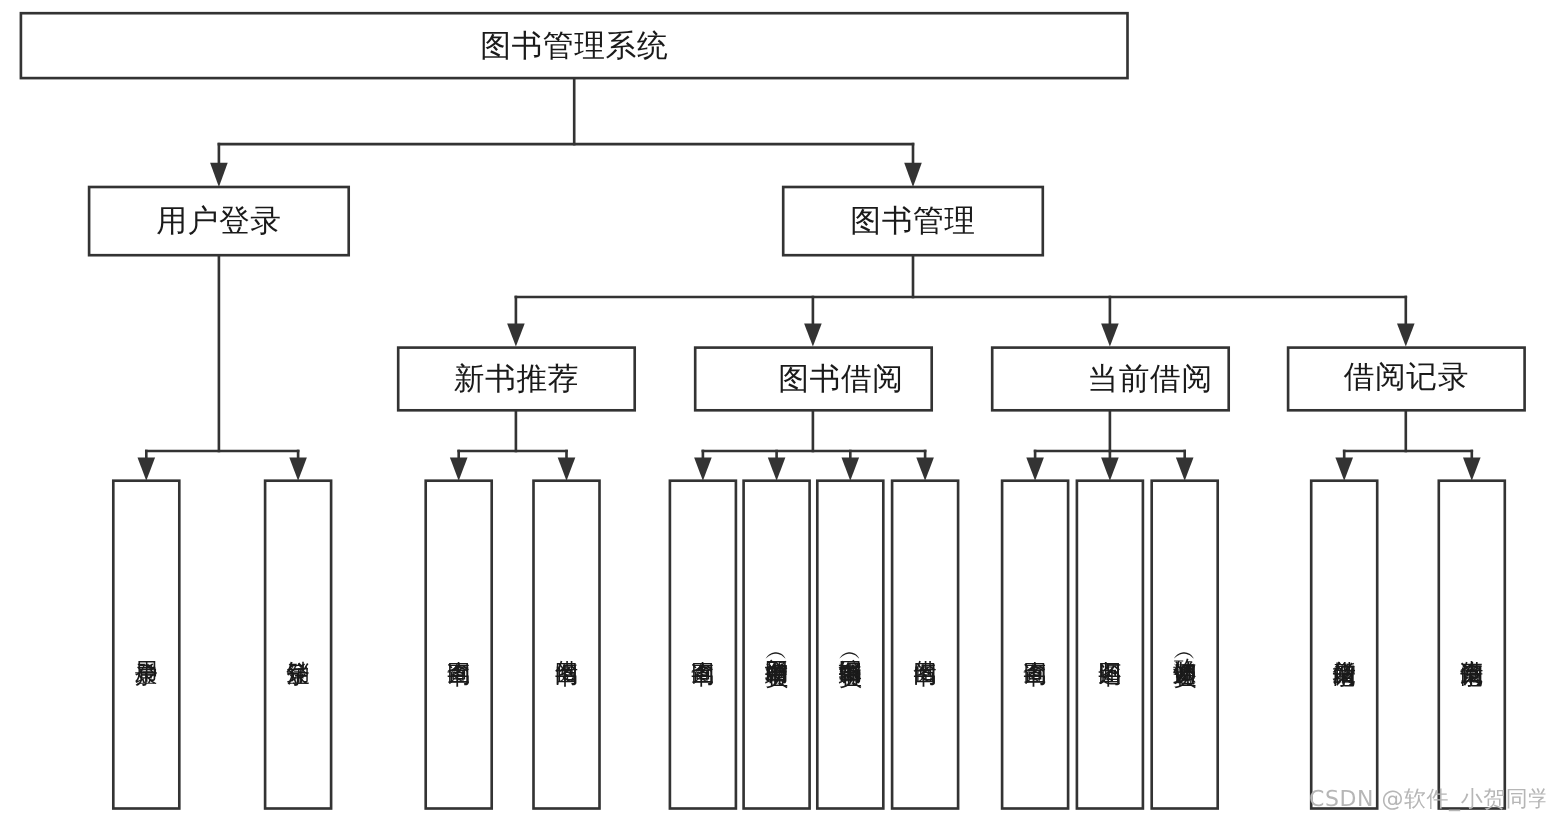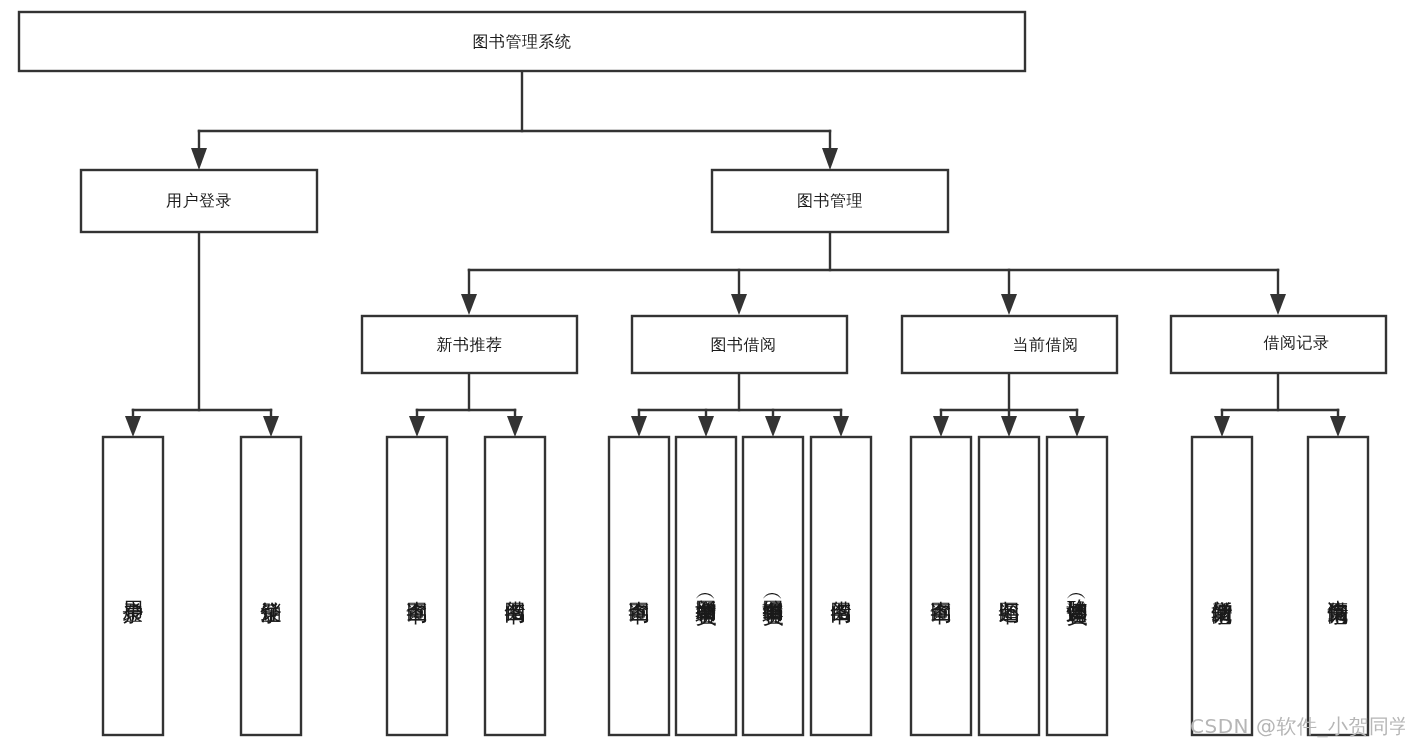--- a/index.html
+++ b/index.html
@@ -40,21 +40,21 @@
   .arrow-head {
     fill: #333333;
     stroke: none;
   }
   .node-label-h {
     position: absolute;
     display: flex;
     align-items: center;
     justify-content: center;
     color: #1a1a1a;
-    font-size: 16px;
+    font-size: 28px;
     line-height: 1.2;
     letter-spacing: 0.5px;
     white-space: nowrap;
     pointer-events: none;
   }
   .node-label-v {
     position: absolute;
     display: flex;
     align-items: center;
     justify-content: center;
@@ -184,23 +184,23 @@
     <rect class="node-box" x="1192" y="437" width="60" height="298"></rect>
     <rect class="node-box" x="1308" y="437" width="60" height="298"></rect>
   </svg>
 
   <div class="node-label-h" style="left:19px; top:12px; width:1006px; height:59px;">图书管理系统</div>
 
   <div class="node-label-h" style="left:81px; top:170px; width:236px; height:62px;">用户登录</div>
   <div class="node-label-h" style="left:362px; top:316px; width:215px; height:57px;">新书推荐</div>
 
   <div class="node-label-h" style="left:712px; top:170px; width:236px; height:62px;">图书管理</div>
-  <div class="node-label-h" style="left:632px; top:316px; width:223px; height:57px;">图书借阅</div>
+  <div class="node-label-h" style="left:632px; top:316px; width:223px; height:57px;padding-left:21px;">图书借阅</div>
   <div class="node-label-h" style="left:902px; top:316px; width:215px; height:57px;margin-left:36px;">当前借阅</div>
-  <div class="node-label-h" style="left:1171px; top:316px; width:215px; height:53px;margin-left:18px;">借阅记录</div>
+  <div class="node-label-h" style="left:1171px; top:316px; width:215px; height:53px;">借阅记录</div>
 
   <div class="node-label-v" style="left:103px; top:437px; width:60px; height:298px;">用户登录</div>
   <div class="node-label-v" style="left:241px; top:437px; width:60px; height:298px;">注销登录</div>
 
   <div class="node-label-v" style="left:387px; top:437px; width:60px; height:298px;">查询图书</div>
   <div class="node-label-v" style="left:485px; top:437px; width:60px; height:298px;">借阅图书</div>
 
   <div class="node-label-v" style="left:609px; top:437px; width:60px; height:298px;">查询图书</div>
   <div class="node-label-v" style="left:676px; top:437px; width:60px; height:298px;">新增图书（管理员）</div>
   <div class="node-label-v" style="left:743px; top:437px; width:60px; height:298px;">编辑图书（管理员）</div>

